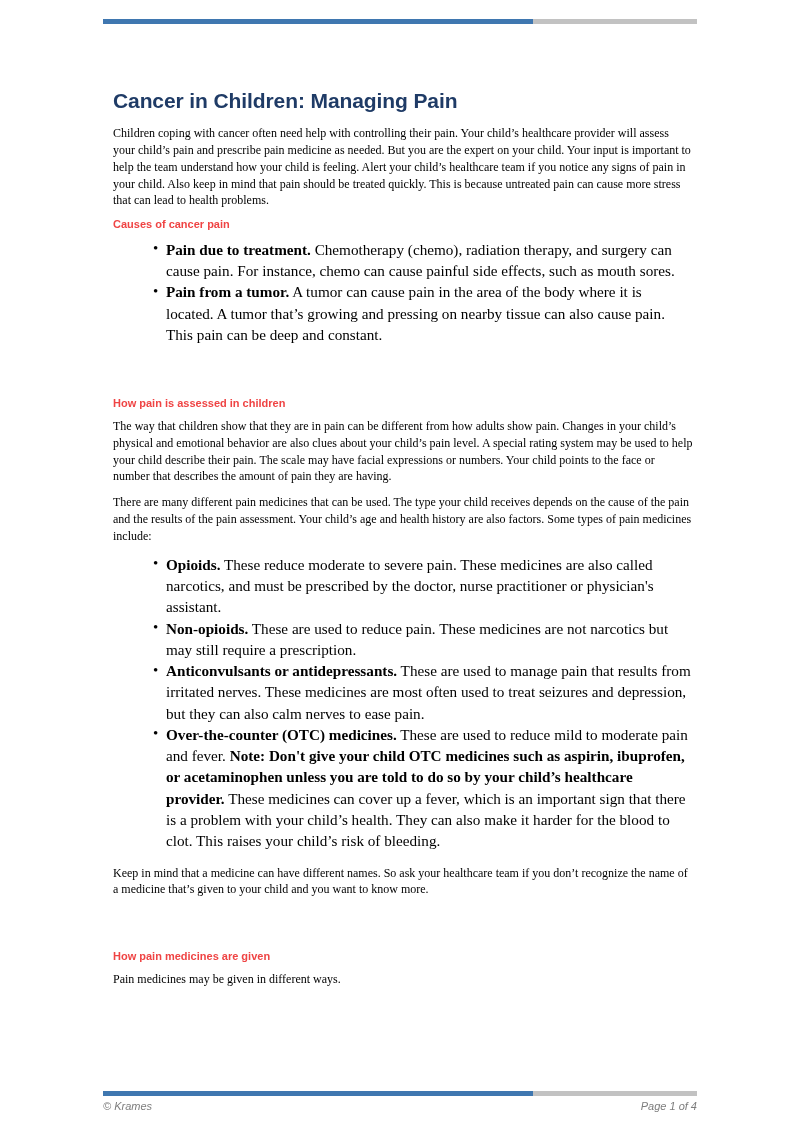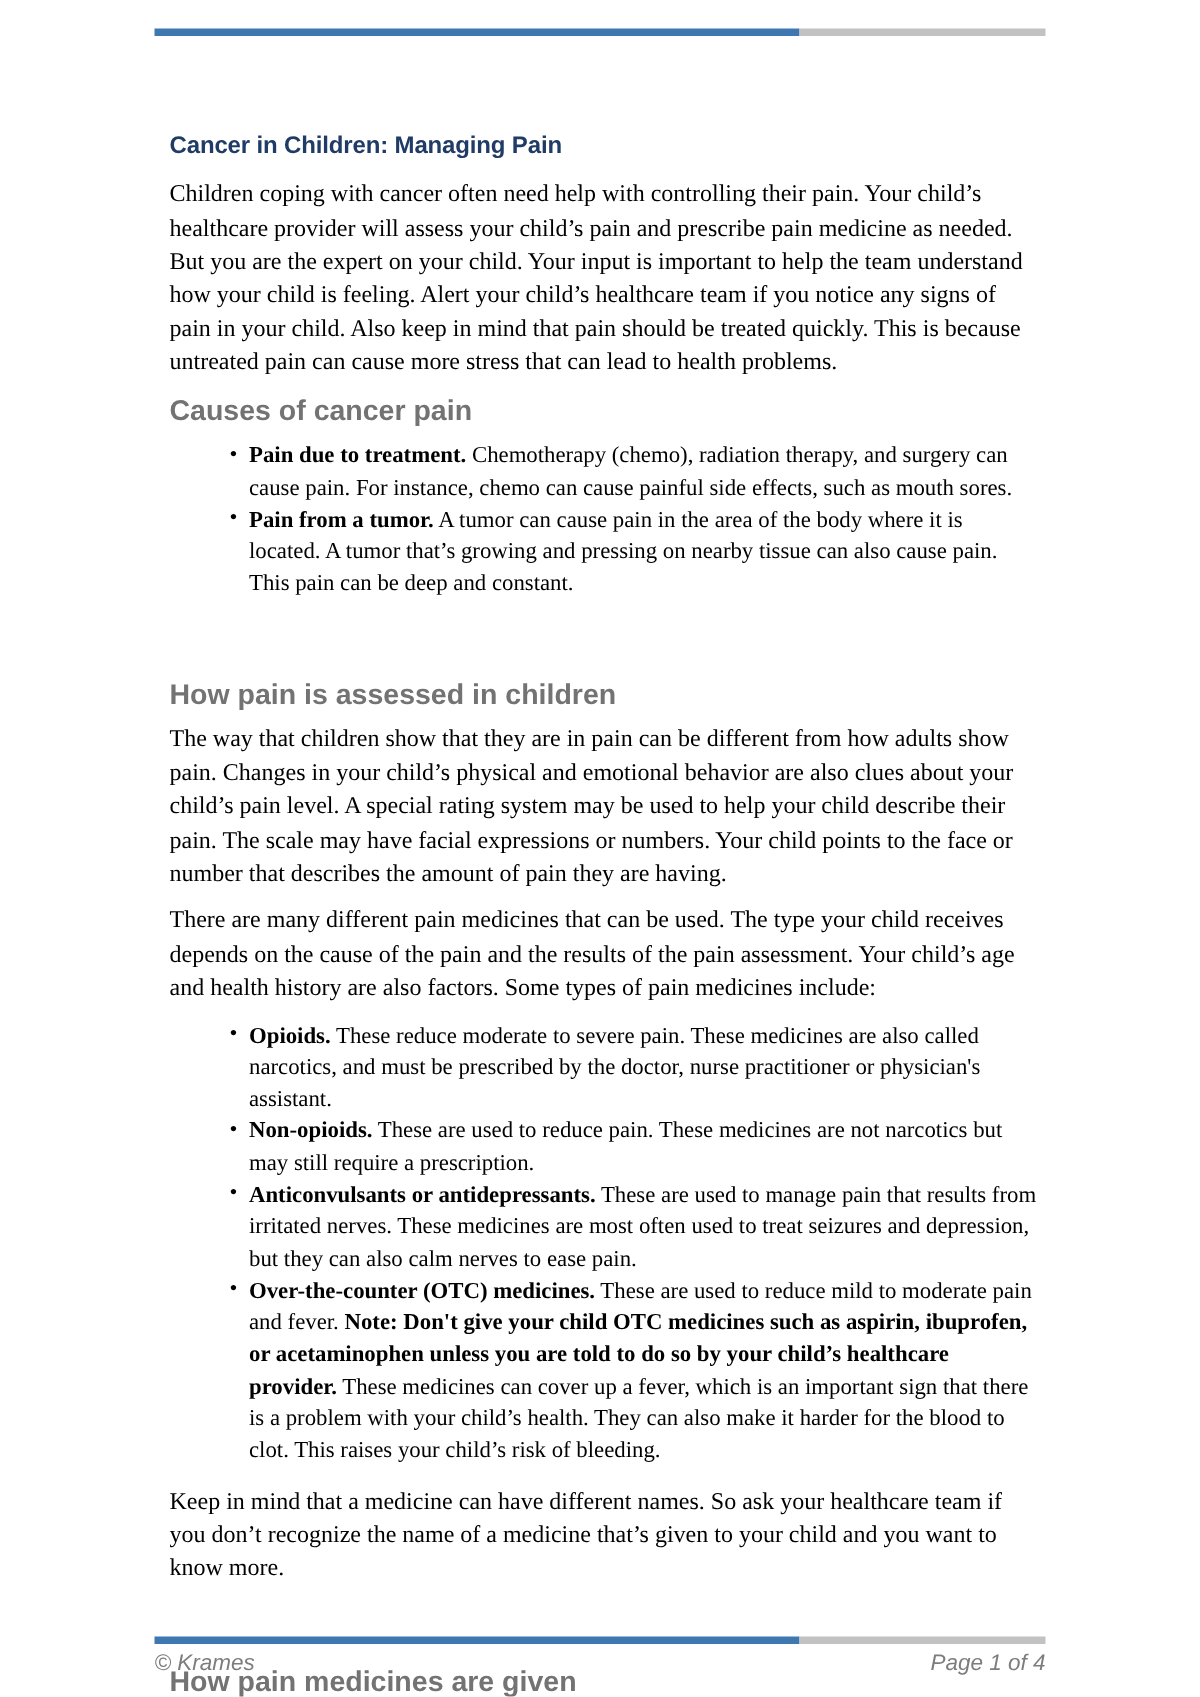--- a/index.html
+++ b/index.html
@@ -41,42 +41,42 @@
   .content {
     position: absolute;
     left: 113px;
     top: 88px;
     width: 580px;
   }
 
   
   h1.doc-title {
     font-family: "Liberation Sans", "DejaVu Sans", sans-serif;
-    font-size: 16px;
+    font-size: 21px;
     font-weight: bold;
     color: #1f3b66;
     margin: 0 0 12px 0;
     letter-spacing: -0.1px;
     line-height: 1.2;
   }
   h2.section-title {
     font-family: "Liberation Sans", "DejaVu Sans", sans-serif;
-    font-size: 19px;
+    font-size: 11px;
     font-weight: bold;
-    color: #737373;
+    color: #ef4444;
     margin: 0 0 7px 0;
     line-height: 1.25;
   }
   h2.section-title.spaced {
     margin-top: 52px;
   }
 
   
   p.body {
-    font-size: 16px;
+    font-size: 12px;
     line-height: 1.40;
     margin: 0 0 9px 0;
     text-align: left;
   }
 
   ul.bullets {
     margin: 3px 0 6px 0;
     padding-left: 40px;
     list-style: none;
   }
@@ -102,21 +102,21 @@
   .footer {
     position: absolute;
     left: 103px;
     top: 1100px;
     width: 594px;
     display: flex;
     justify-content: space-between;
     align-items: baseline;
     font-family: "Liberation Sans", "DejaVu Sans", sans-serif;
     font-style: italic;
-    font-size: 15px;
+    font-size: 11px;
     color: #7d7d7d;
   }
 </style>
 </head>
 <body>
 
 <div class="rule-bar top">
   <div class="rule-seg-blue"></div>
   <div class="rule-seg-gray"></div>
 </div>

